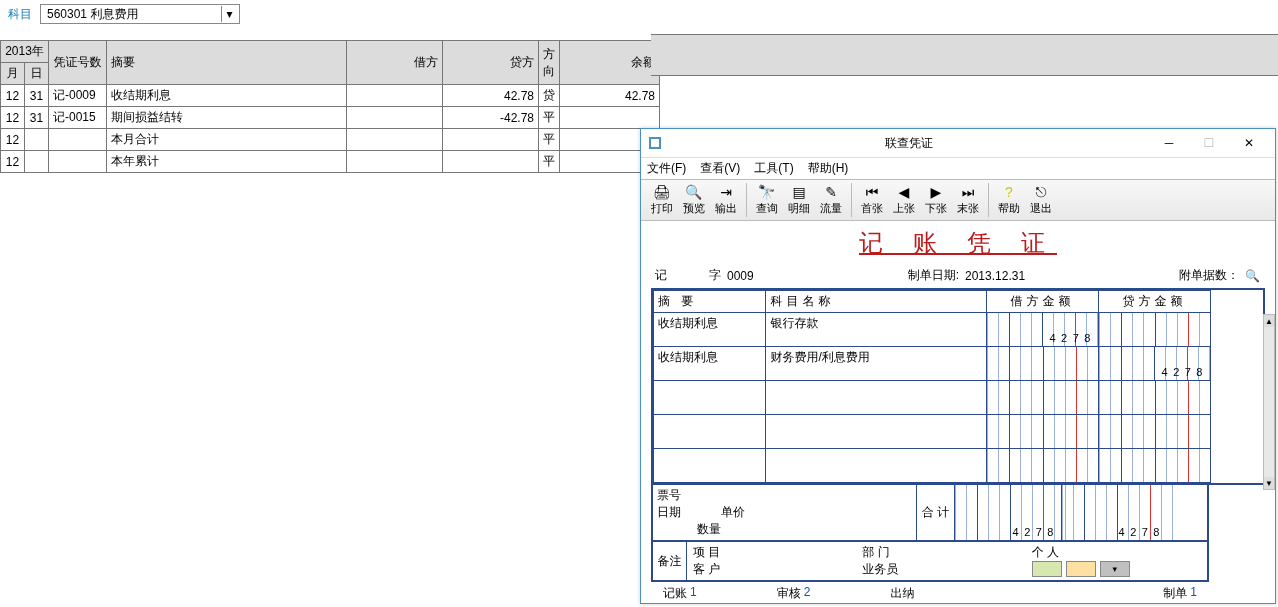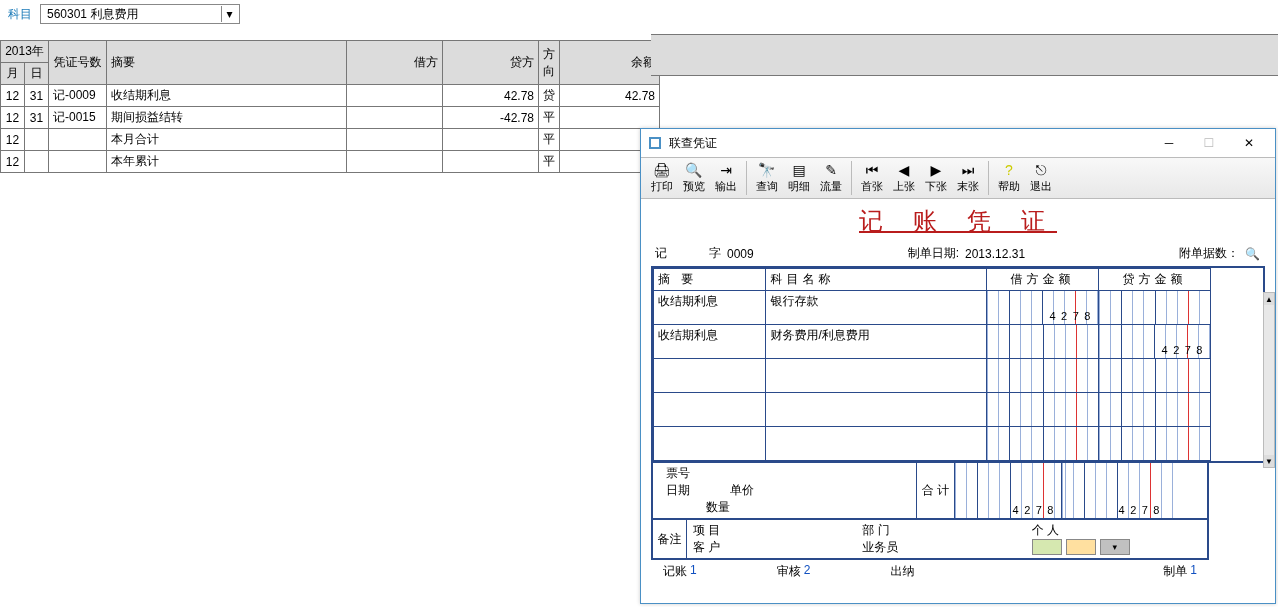--- a/index.html
+++ b/index.html
@@ -17,21 +17,21 @@
 .main-table .col-vno { width: 58px; }
 .main-table .col-summ { width: 240px; text-align: left; }
 .main-table .col-dr { width: 96px; text-align: right; }
 .main-table .col-cr { width: 96px; text-align: right; }
 .main-table .col-dir { width: 18px; text-align: left; }
 .main-table .col-bal { width: 100px; text-align: right; }
 .main-table td { height: 20px; }
 .filler-right { position: absolute; top: 34px; left: 651px; right: 0; height: 42px; background: #dcdcdc; border-top: 1px solid #777; border-bottom: 1px solid #777; }
 
 .voucher-window { position: absolute; left: 640px; top: 128px; width: 636px; height: 476px; border: 1px solid #4a90c5; background: #fff; box-shadow: 0 0 4px rgba(0,0,0,.2); }
-.vw-titlebar { height: 28px; background: #fff; display: flex; align-items: center; padding: 0 6px; }
+.vw-titlebar { height: 28px; background: #fff; display: flex; align-items: center; padding: 0 6px; text-align: center; }
 .vw-titlebar .icon { width: 16px; height: 16px; display: inline-block; margin-right: 6px; }
 .vw-title { flex: 1; }
 .vw-ctrl { width: 40px; height: 22px; display: flex; align-items: center; justify-content: center; cursor: pointer; font-family: Arial; }
 .vw-menu { height: 22px; display: flex; align-items: center; padding: 0 6px; gap: 14px; border-top: 1px solid #ddd; }
 .vw-menu span { cursor: pointer; }
 .vw-toolbar { height: 42px; display: flex; align-items: center; padding: 0 6px; gap: 2px; border-top: 1px solid #bbb; border-bottom: 1px solid #bbb; background: linear-gradient(#f8f8f8,#e8e8e8); }
 .tbtn { width: 30px; height: 38px; border: 1px solid transparent; display: flex; flex-direction: column; align-items: center; justify-content: center; cursor: pointer; gap: 1px; }
 .tbtn .ic { width: 16px; height: 16px; display: flex; align-items: center; justify-content: center; font-size: 14px; }
 .tbtn .lb { font-size: 11px; }
 .tsep { width: 1px; height: 34px; background: #bbb; margin: 0 3px; }
@@ -54,21 +54,21 @@
 .amt-box { position: relative; width: 100%; height: 100%; display: flex; gap: 10px; }
 .amt-box .l { flex: 1; border-right: 1px solid #9ab0da; }
 .amt-box .l:nth-child(3n) { border-right: 1px solid #2a4a8a; }
 .amt-box .l.red { border-right: 1px solid #d33; }
 .amt-box .l:last-child { border-right: none; }
 .amt-box .val { position: absolute; right: 2px; bottom: 2px; font-size: 11px; letter-spacing: 5.5px; text-align: right; }
 .v-scroll { position: absolute; right: -12px; top: 24px; width: 12px; height: 176px; background: #e8e8e8; border: 1px solid #bbb; }
 .v-scroll .ar { height: 12px; background: #ddd; display: flex; align-items: center; justify-content: center; font-size: 8px; cursor: pointer; }
 
 .v-info { border: 2px solid #2a4a8a; border-top: none; display: flex; width: 558px; }
-.v-info .left { width: 264px; border-right: 1px solid #2a4a8a; padding: 2px 13px; }
+.v-info .left { width: 264px; border-right: 1px solid #2a4a8a; padding: 2px 4px; }
 .v-info .mid { width: 38px; border-right: 1px solid #2a4a8a; display: flex; align-items: center; justify-content: center; }
 .v-info .amtL, .v-info .amtR { width: 106px; position: relative; }
 .v-info .amtR { border-left: 1px solid #2a4a8a; }
 .v-info .row { display: flex; gap: 40px; }
 
 .v-remark { border: 2px solid #2a4a8a; border-top: none; display: flex; width: 558px; }
 .v-remark .lab { width: 34px; border-right: 1px solid #2a4a8a; display: flex; align-items: center; justify-content: center; }
 .v-remark .cont { flex: 1; padding: 2px 6px; }
 .v-remark .row { display: flex; }
 .v-remark .cell { flex: 1; }
@@ -161,20 +161,26 @@
       <svg width="16" height="16">
           <rect x="2" y="2" width="12" height="12" fill="#4a90c5"></rect>
           <rect x="4" y="4" width="8" height="8" fill="#fff"></rect>
         </svg>
     </span>
     <span class="vw-title">联查凭证</span>
     <div class="vw-ctrl">─</div>
     <div class="vw-ctrl" style="color:#bbb">☐</div>
     <div class="vw-ctrl close">✕</div>
   </div>
+  <div class="vw-menu">
+    <span>文件(F)</span>
+    <span>查看(V)</span>
+    <span>工具(T)</span>
+    <span>帮助(H)</span>
+  </div>
   <div class="vw-toolbar">
     <div class="tbtn">
         <span class="ic">🖨</span>
         <span class="lb">打印</span>
       </div>
     <div class="tbtn">
         <span class="ic">🔍</span>
         <span class="lb">预览</span>
       </div>
     <div class="tbtn">

